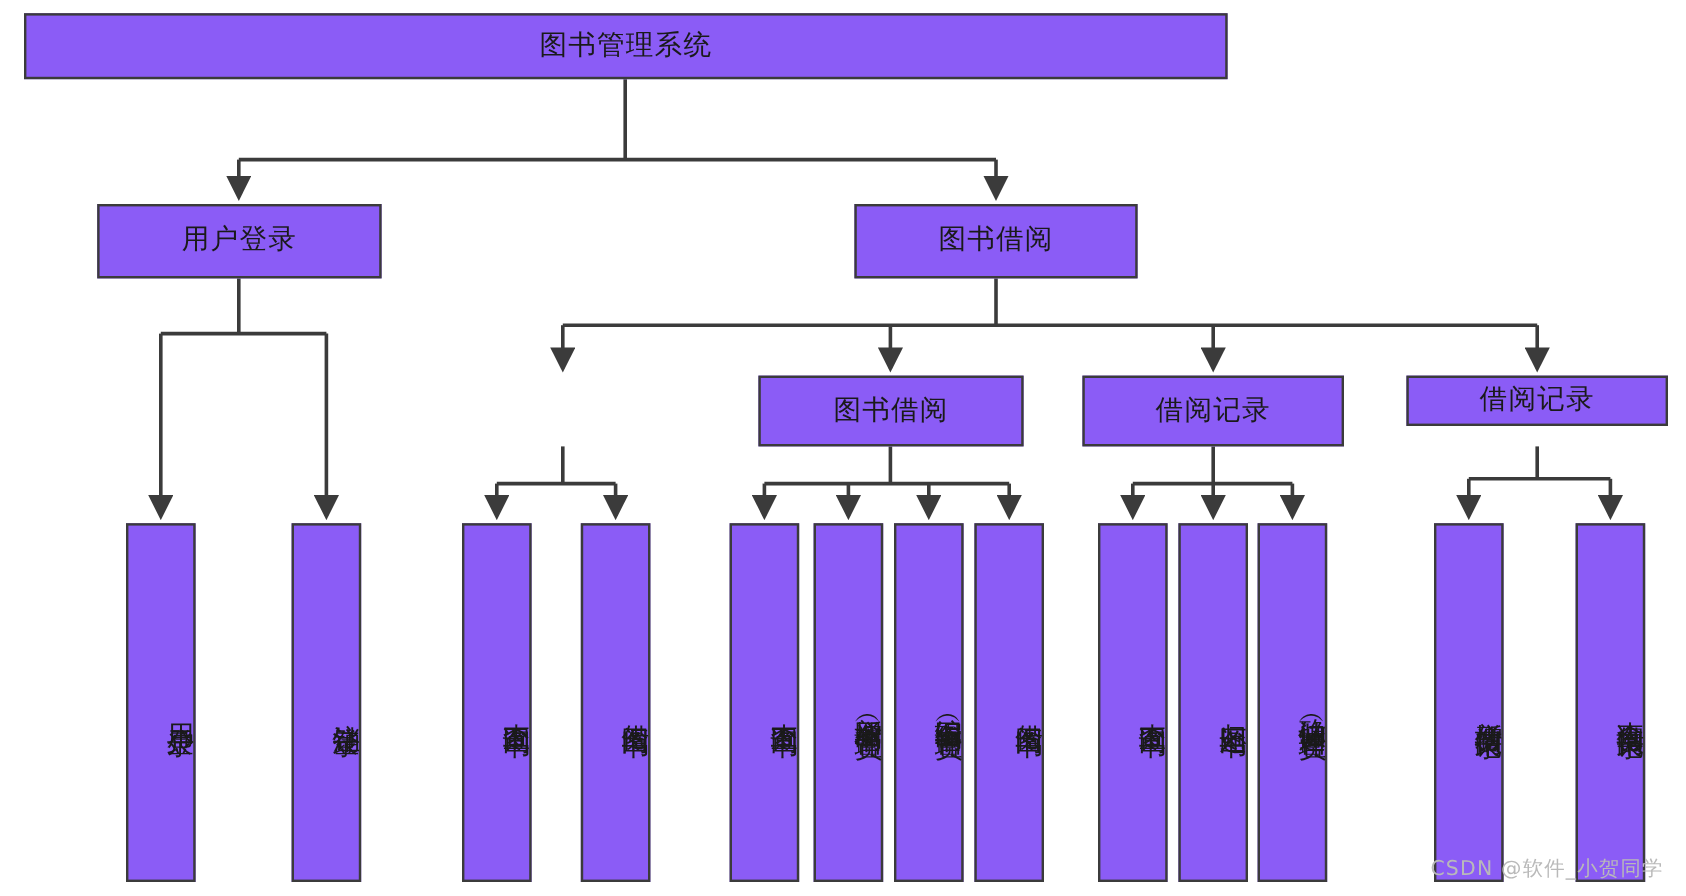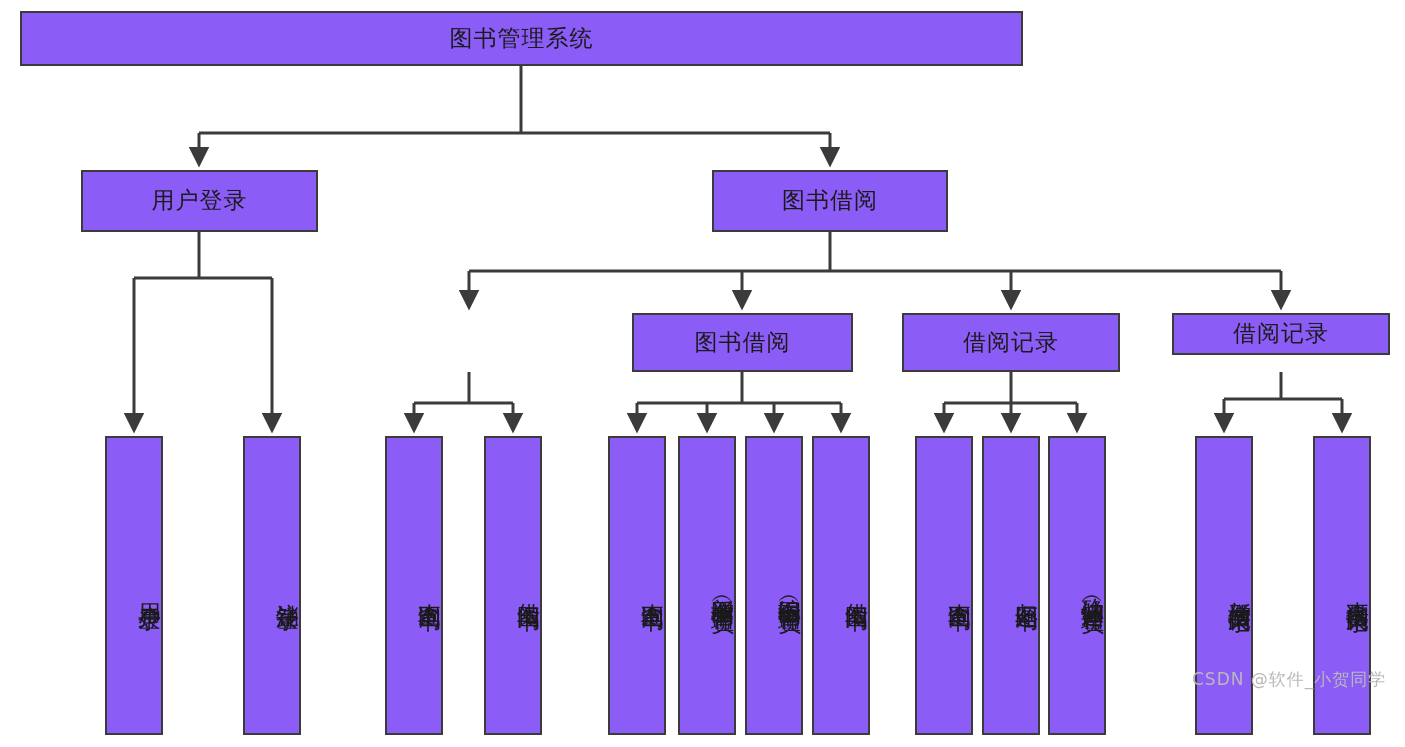--- a/index.html
+++ b/index.html
@@ -172,15 +172,15 @@
   <div class="node node-v" style="left:1048px; top:436px; width:58px; height:299px;">
     <span>确认归还（管理员）</span>
   </div>
   <div class="node node-v" style="left:1195px; top:436px; width:58px; height:299px;">
     <span>新增借阅记录</span>
   </div>
   <div class="node node-v" style="left:1313px; top:436px; width:58px; height:299px;">
     <span>查询借阅记录</span>
   </div>
 
-  <div class="watermark" style="left:1192px; top:668px;">CSDN @软件_小贺同学</div>
+  <div class="watermark" style="left:1192px; top:712px;">CSDN @软件_小贺同学</div>
 
 </div>
 
 </body></html>

